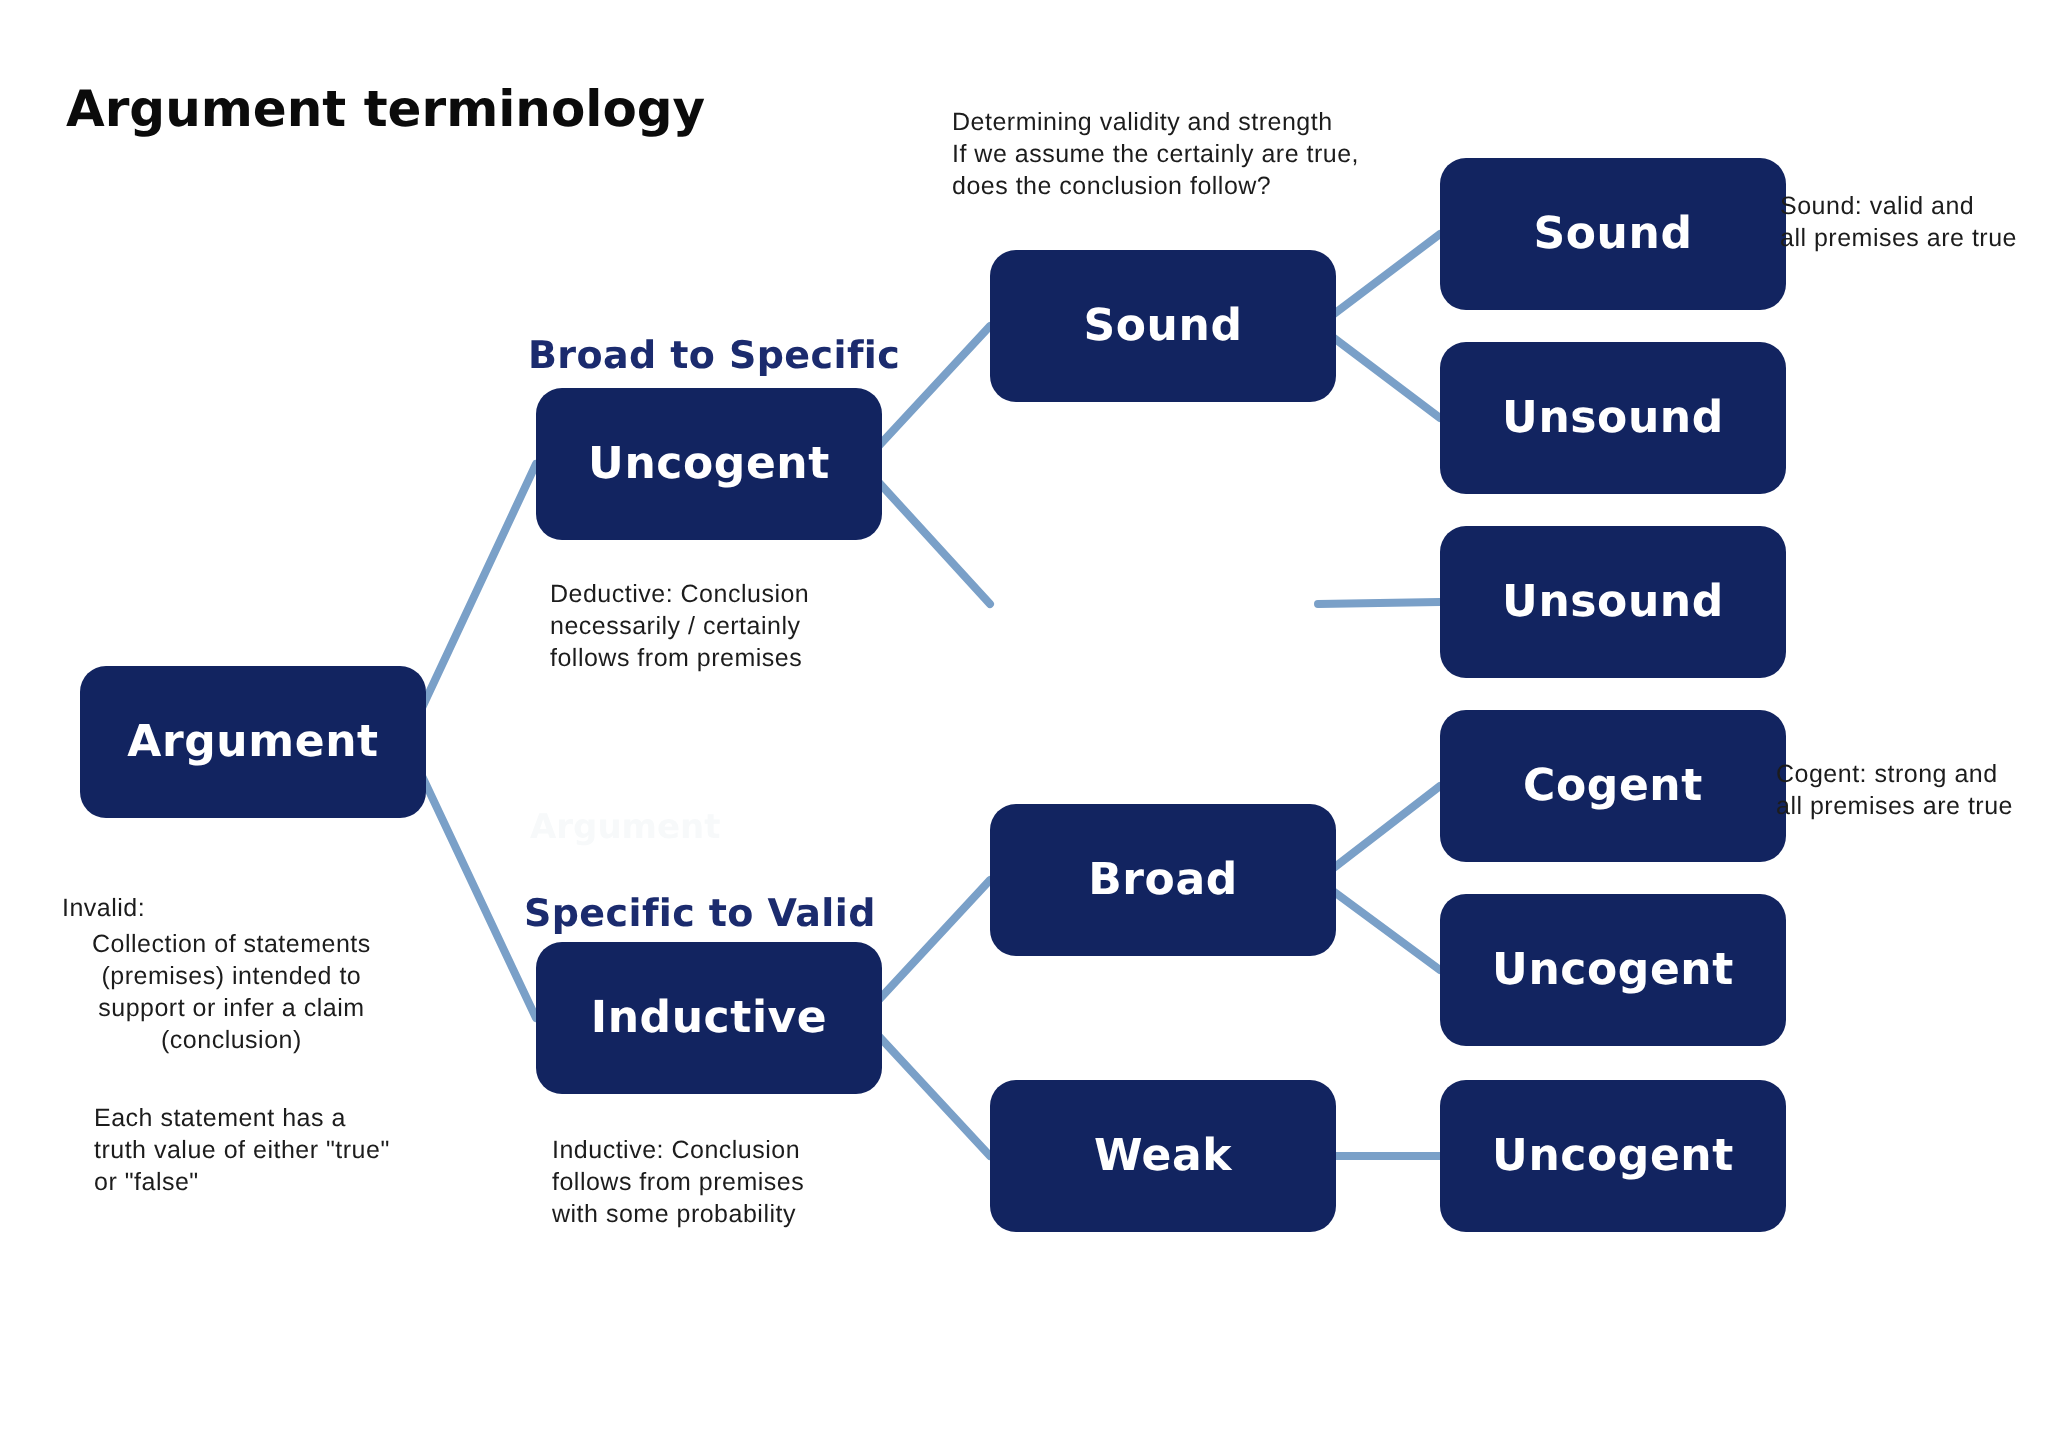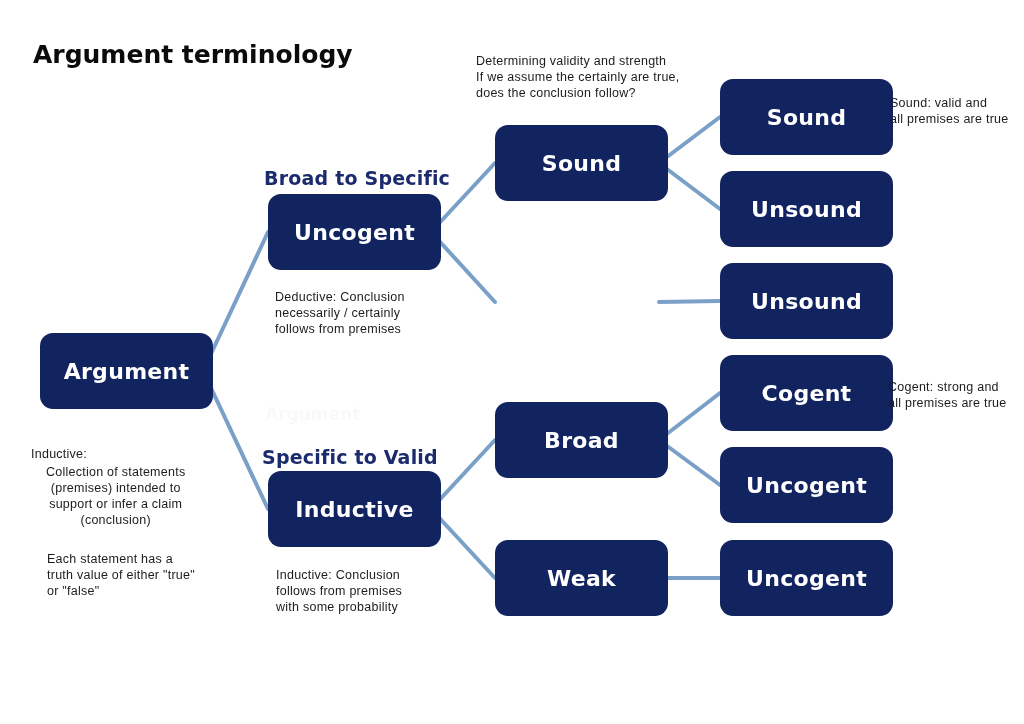--- a/index.html
+++ b/index.html
@@ -93,21 +93,21 @@
   <div class="node" style="left:720px; top:447px;">Uncogent</div>
   <div class="node" style="left:720px; top:540px;">Uncogent</div>
 
   <div class="note" style="left:890px; top:95px;">Sound: valid and
 all premises are true</div>
 
   <div class="note" style="left:275px; top:289px;">Deductive: Conclusion
 necessarily / certainly
 follows from premises</div>
 
-  <div class="note" style="left:31px; top:446px;">Inductive:</div>
+  <div class="note" style="left:31px; top:446px;">Invalid:</div>
   <div class="note" style="left:46px; top:464px;text-align:center;">Collection of statements
 (premises) intended to
 support or infer a claim
 (conclusion)</div>
   <div class="note" style="left:47px; top:551px;">Each statement has a
 truth value of either "true"
 or "false"</div>
 
   <div class="note" style="left:276px; top:567px;">Inductive: Conclusion
 follows from premises

